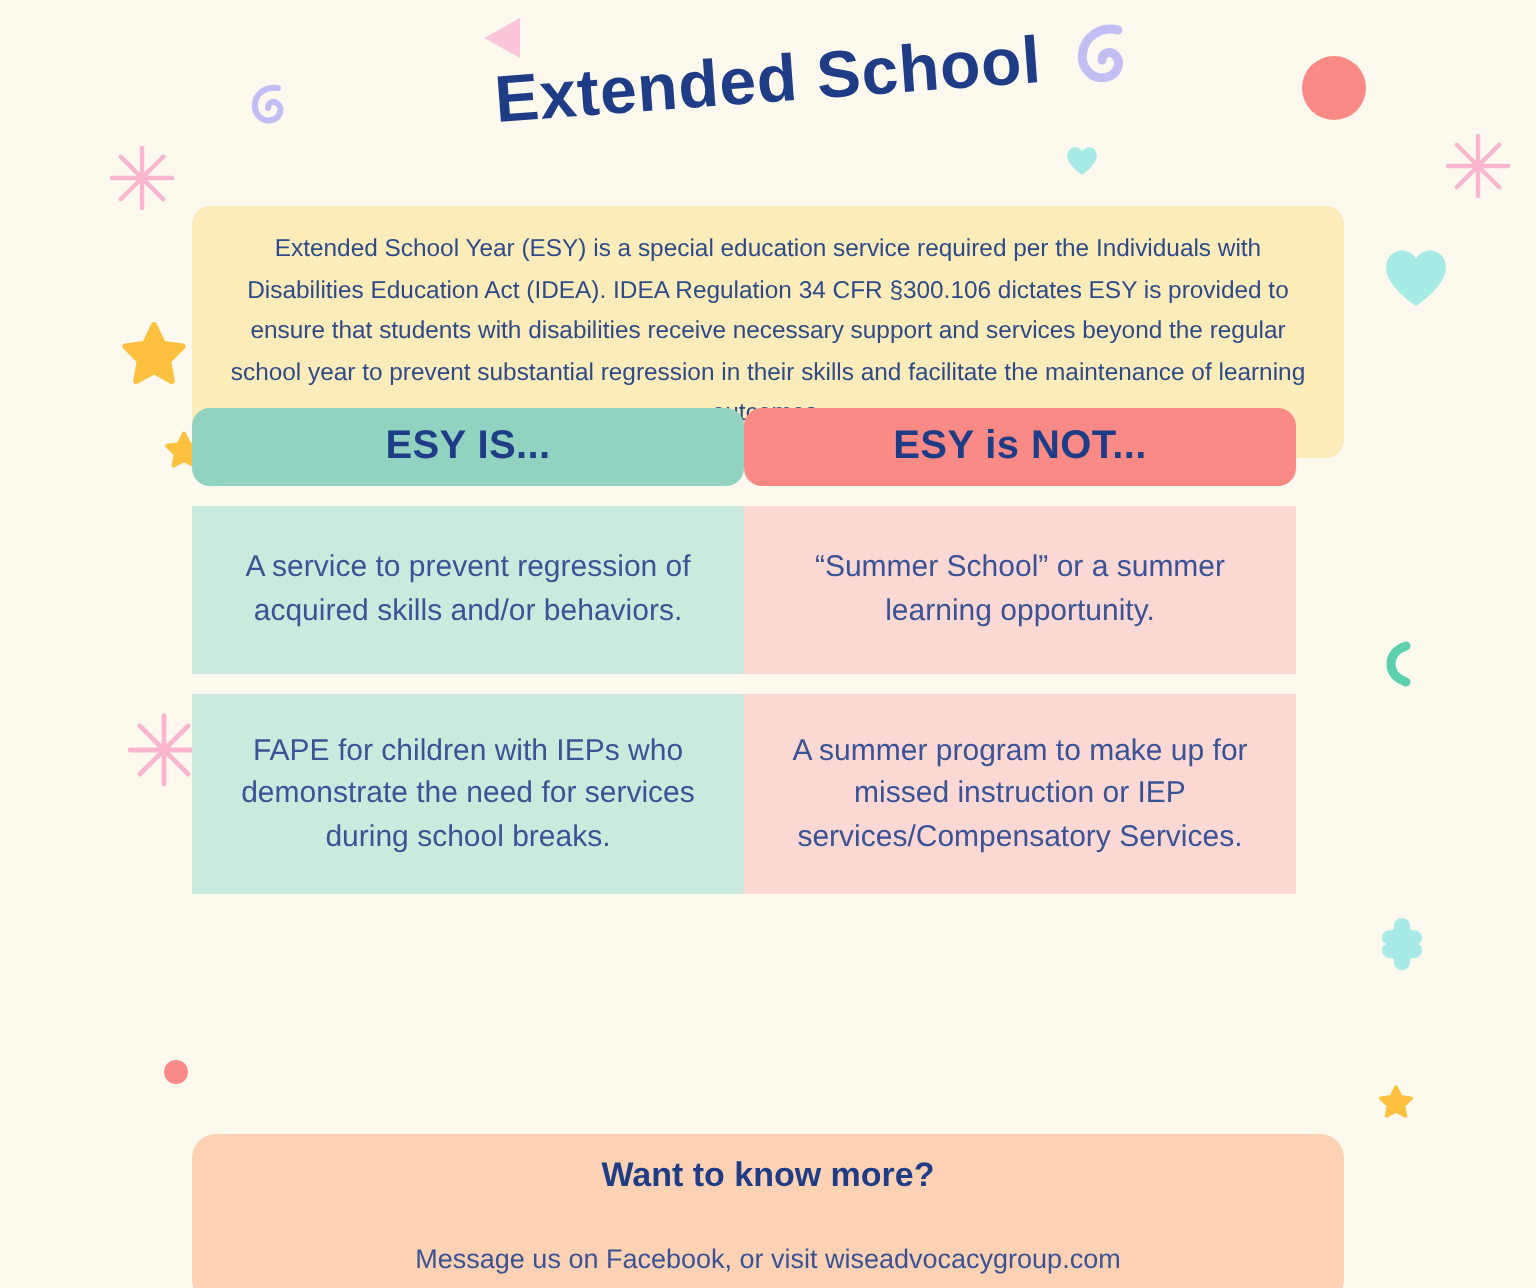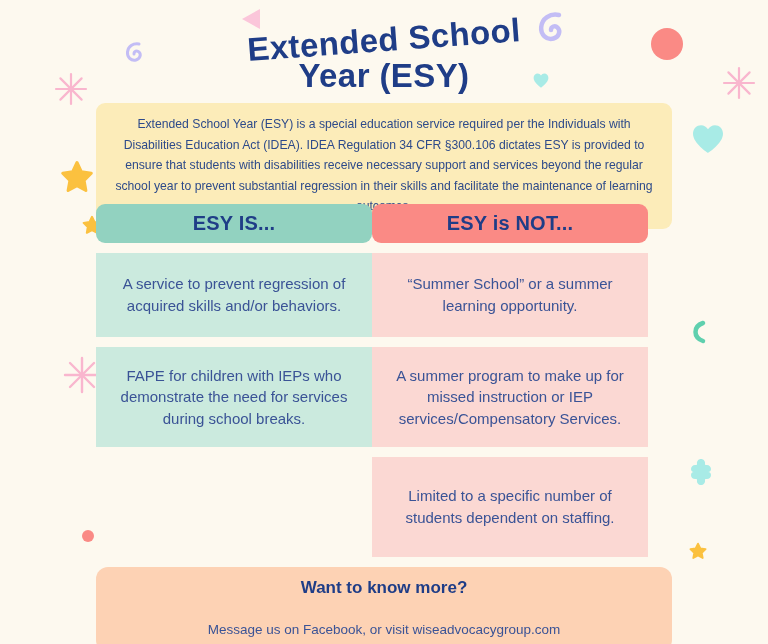--- a/index.html
+++ b/index.html
@@ -272,38 +272,36 @@
     <svg width="34" height="34" viewBox="0 0 34 34" stroke="#f9b6ce" stroke-width="2.2" stroke-linecap="round">
       <line x1="17" y1="2" x2="17" y2="32"></line>
         <line x1="2" y1="17" x2="32" y2="17"></line>
       <line x1="6.4" y1="6.4" x2="27.6" y2="27.6"></line>
         <line x1="27.6" y1="6.4" x2="6.4" y2="27.6"></line>
     </svg>
   </div>
 
   <div class="title-wrap">
     <span class="title-line l1">Extended School</span>
-    <span class="title-line l2">Year (ESY)</span>
   </div>
 
   <div class="intro">Extended School Year (ESY) is a special education service required per the Individuals with Disabilities Education Act (IDEA). IDEA Regulation 34 CFR §300.106 dictates ESY is provided to ensure that students with disabilities receive necessary support and services beyond the regular school year to prevent substantial regression in their skills and facilitate the maintenance of learning outcomes.</div>
 
   <div class="columns">
 
     <div class="column">
       <div class="col-header is">ESY IS...</div>
       <div class="card is h1">A service to prevent regression of acquired skills and/or behaviors.</div>
       <div class="card is h3">FAPE for children with IEPs who demonstrate the need for services during school breaks.</div>
     </div>
 
     <div class="column">
       <div class="col-header not">ESY is NOT...</div>
       <div class="card not h1">“Summer School” or a  summer learning opportunity.</div>
       <div class="card not h2">A summer program to make up for missed instruction or IEP services/Compensatory Services.</div>
-      <div class="card not h3">Limited to a specific number of students dependent on staffing.</div>
     </div>
 
   </div>
 
   <div class="footer">
     <div class="footer-title">Want to know more?</div>
     <div class="footer-sub">Message us on Facebook, or visit wiseadvocacygroup.com</div>
   </div>
 
 </div>

